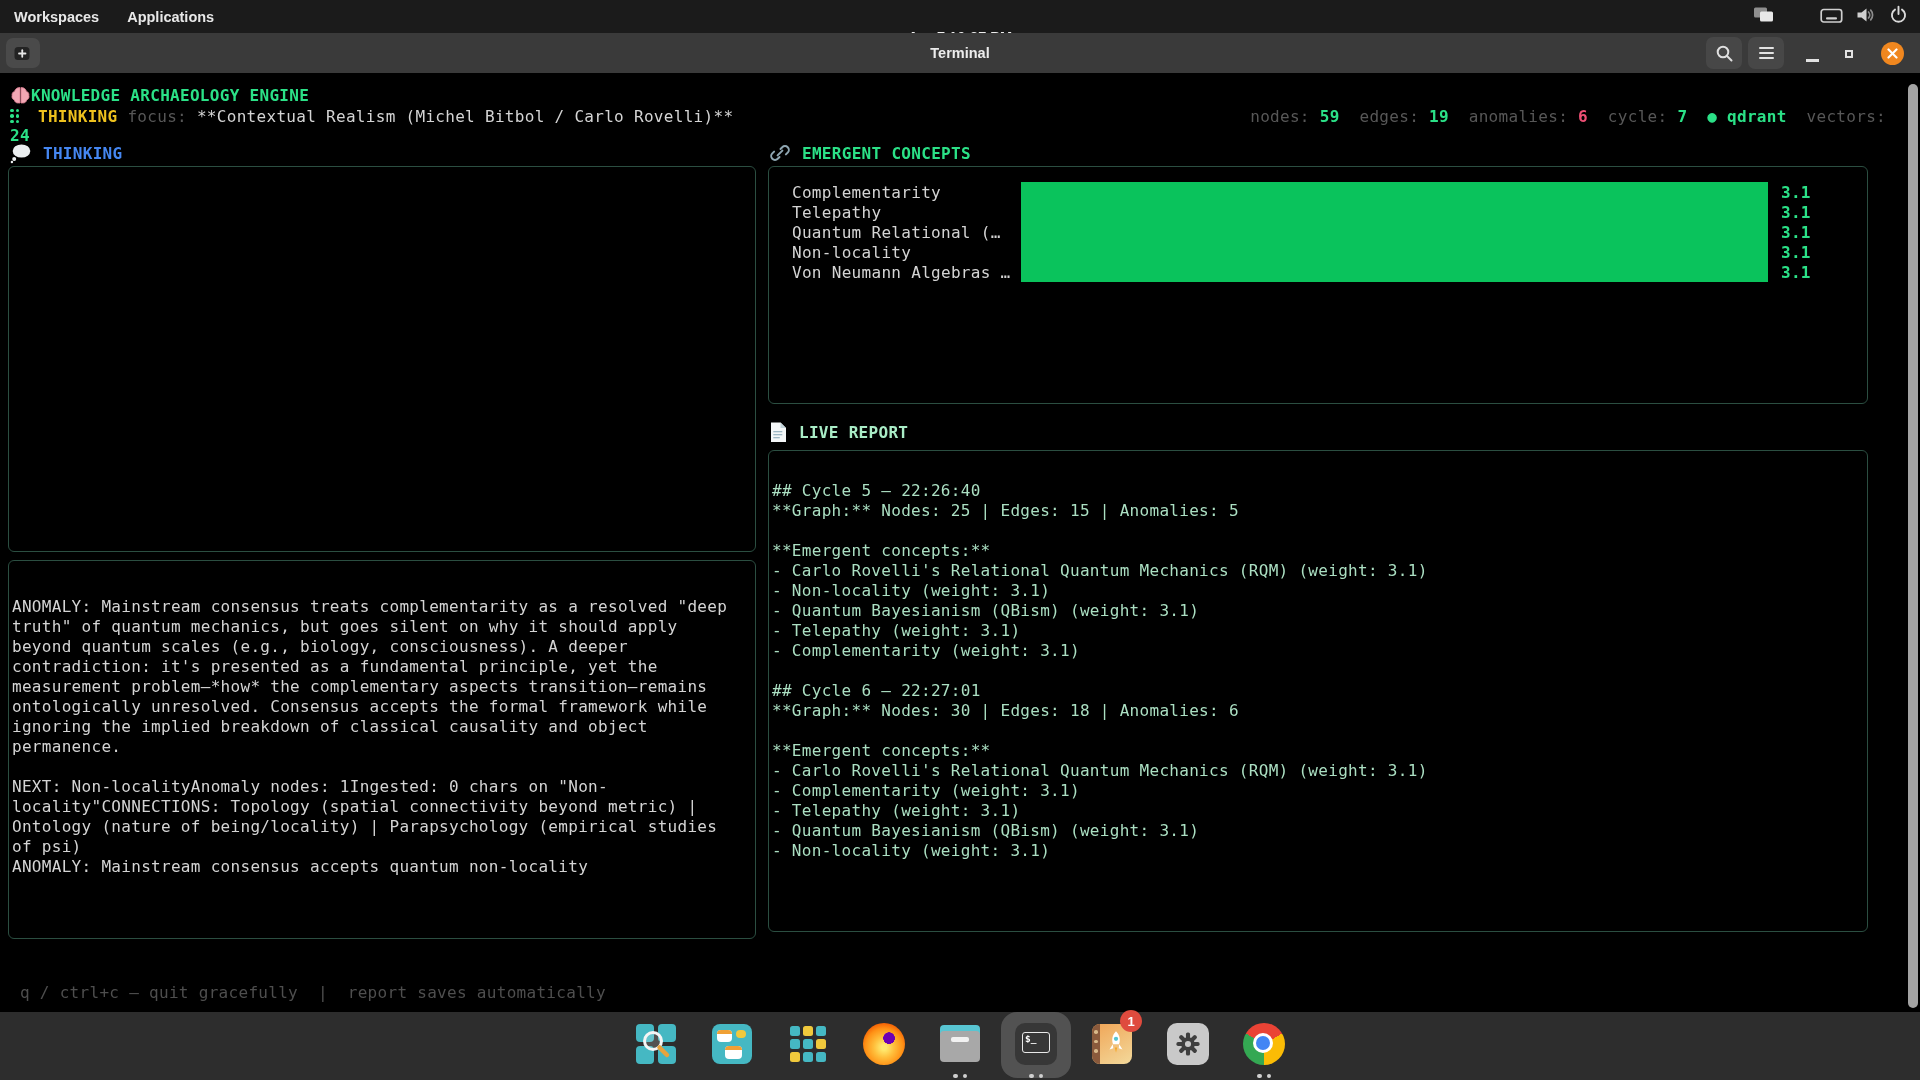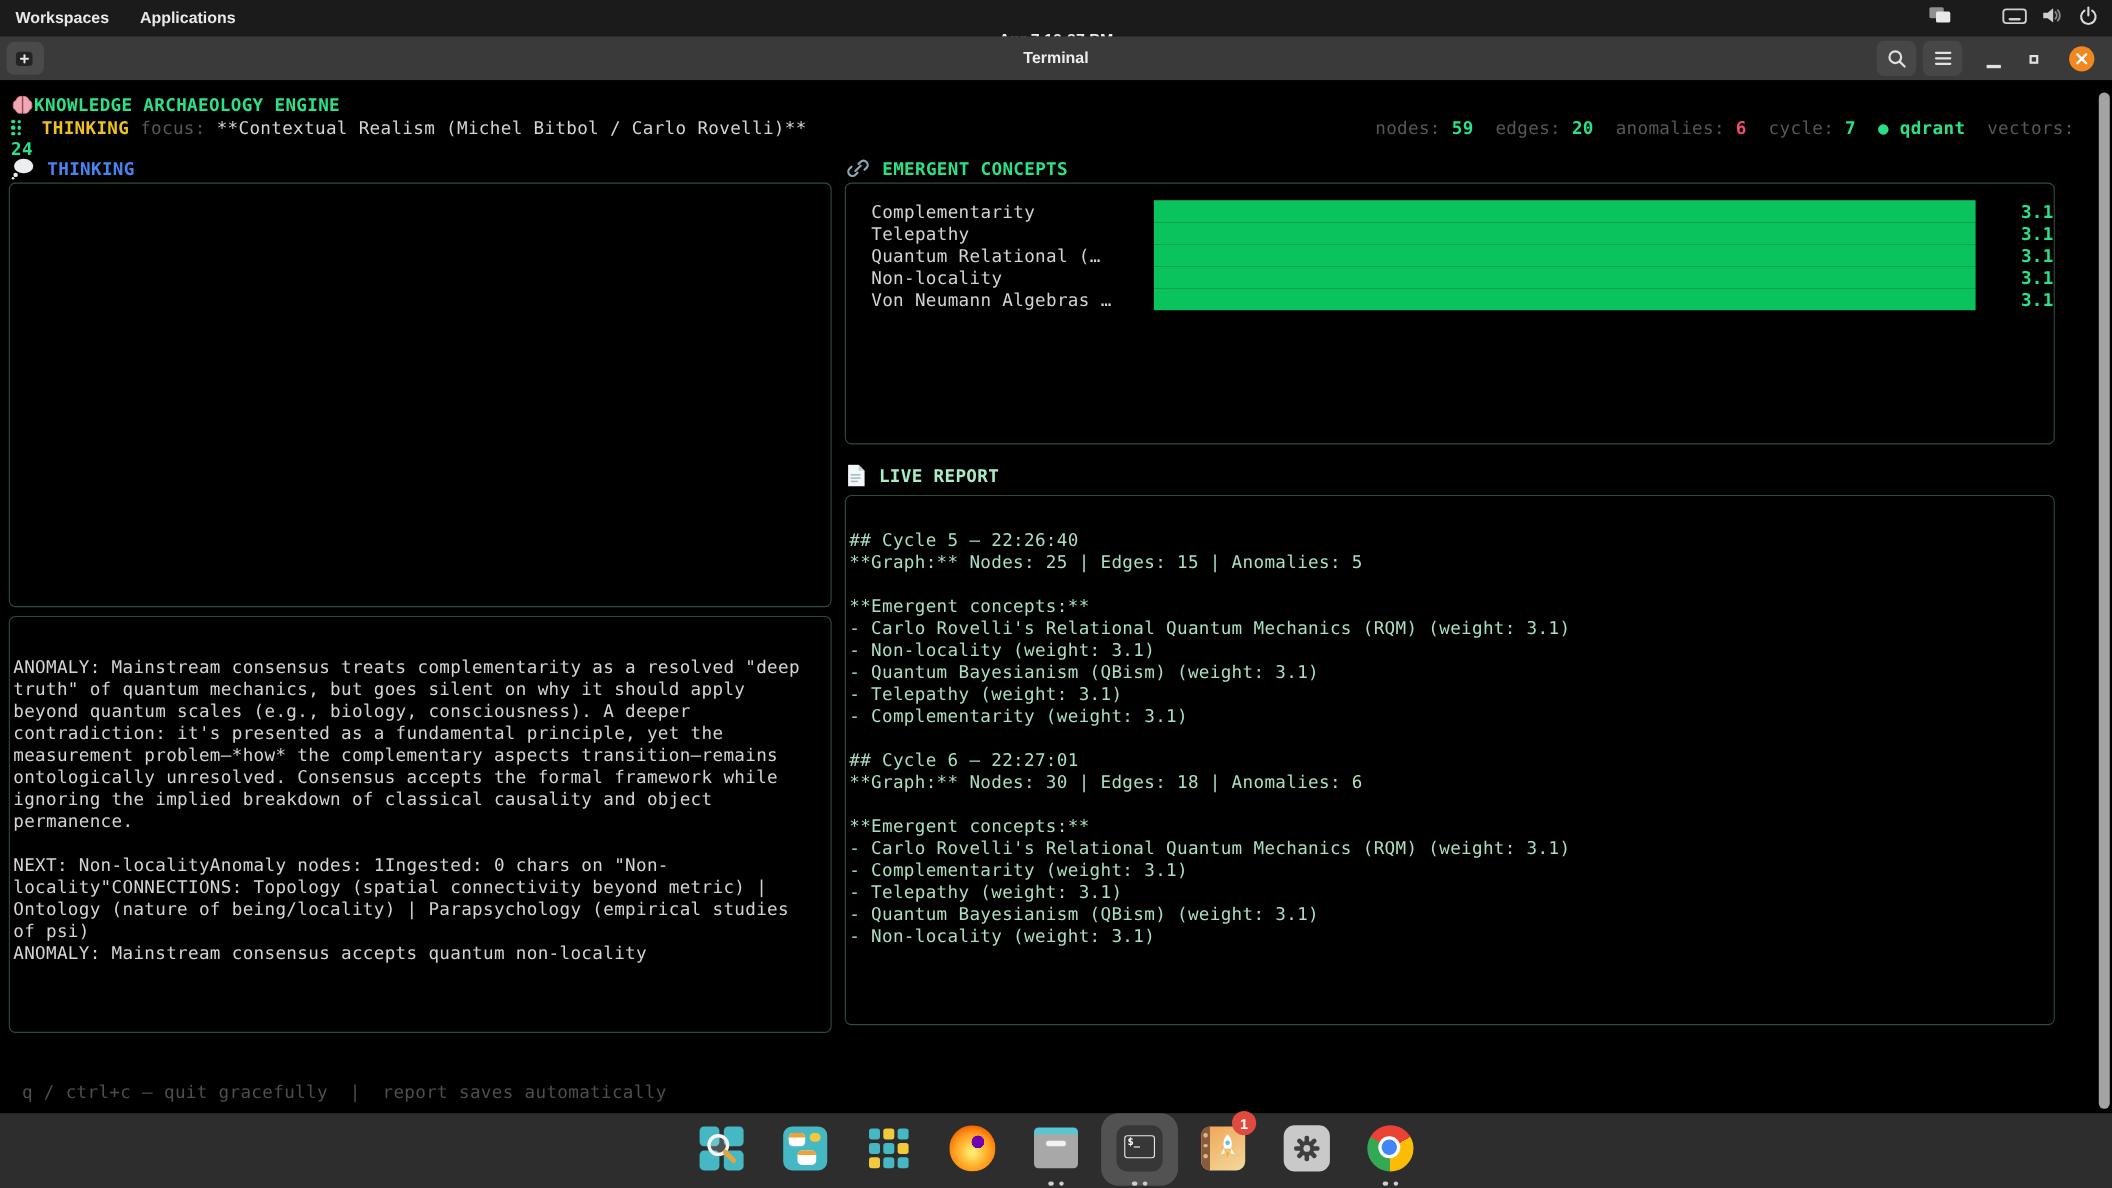--- a/index.html
+++ b/index.html
@@ -42,21 +42,21 @@
   .panel-hdr{position:absolute;top:69px;height:22px;display:flex;align-items:center;}
   .panel-hdr .txt{margin-left:12px;}
   .box{position:absolute;border:1px solid #2b4e41;border-radius:6px;box-sizing:border-box;overflow:hidden;background:#000;}
   .box-thinking{left:8px;top:93px;width:748px;height:386px;}
   .box-concepts{left:768px;top:93px;width:1100px;height:238px;padding-top:15px;}
   .box-report{left:768px;top:377px;width:1100px;height:482px;padding:30px 0 0 3px;}
   .box-output{left:8px;top:487px;width:748px;height:379px;padding:36px 0 0 3px;}
   .hdr-report{left:770px;top:348px;}
   .hdr-output{left:10px;top:487px;}
   .tline{white-space:pre;min-height:20px;line-height:20px;}
-  .bar-row{display:flex;height:20px;align-items:center;justify-content:space-between;}
+  .bar-row{display:flex;height:20px;align-items:center;}
   .bar-label{width:252px;padding-left:23px;box-sizing:border-box;color:#d4d4d4;white-space:pre;overflow:hidden;}
   .bar-fill{width:747px;height:20px;background:#0ac35c;}
   .bar-value{margin-left:13px;color:#2be187;font-weight:bold;}
   .footer-line{position:absolute;left:10px;top:910px;color:#4e4e4e;white-space:pre;}
   .scrollbar{position:absolute;left:1908px;top:11px;width:10px;height:924px;background:#a3a3a3;border-radius:5px;}
   
   .dock{position:absolute;left:0;top:1012px;width:1920px;height:68px;background:#2d2d2d;}
   .dock-row{position:absolute;left:0;right:0;top:10px;display:flex;justify-content:center;gap:32px;}
   .dock-item{position:relative;width:44px;height:44px;}
   .active-bg{position:absolute;left:-13px;top:-10px;width:70px;height:66px;background:#525252;border-radius:16px;}
@@ -182,21 +182,21 @@
           <i></i>
         </span>
       <span class="t-yellow pre">THINKING</span>
         <span class="t-gray pre"> focus: </span>
         <span class="pre">**Contextual Realism (Michel Bitbol / Carlo Rovelli)**</span>
     </div>
     <div class="status-right">
       <span class="t-gray pre">nodes: </span>
         <span class="t-green t-bold pre">59</span>
         <span class="t-gray pre">  edges: </span>
-        <span class="t-green t-bold pre">20</span>
+        <span class="t-green t-bold pre">19</span>
         <span class="t-gray pre">  anomalies: </span>
         <span class="t-red pre">6</span>
         <span class="t-gray pre">  cycle: </span>
         <span class="t-green t-bold pre">7</span>
         <span class="pre">  </span>
         <span class="t-green pre">● </span>
         <span class="t-green t-bold pre">qdrant</span>
         <span class="t-gray pre">  vectors:</span>
     </div>
     <div class="wrap24 t-green t-bold pre">24</div>

